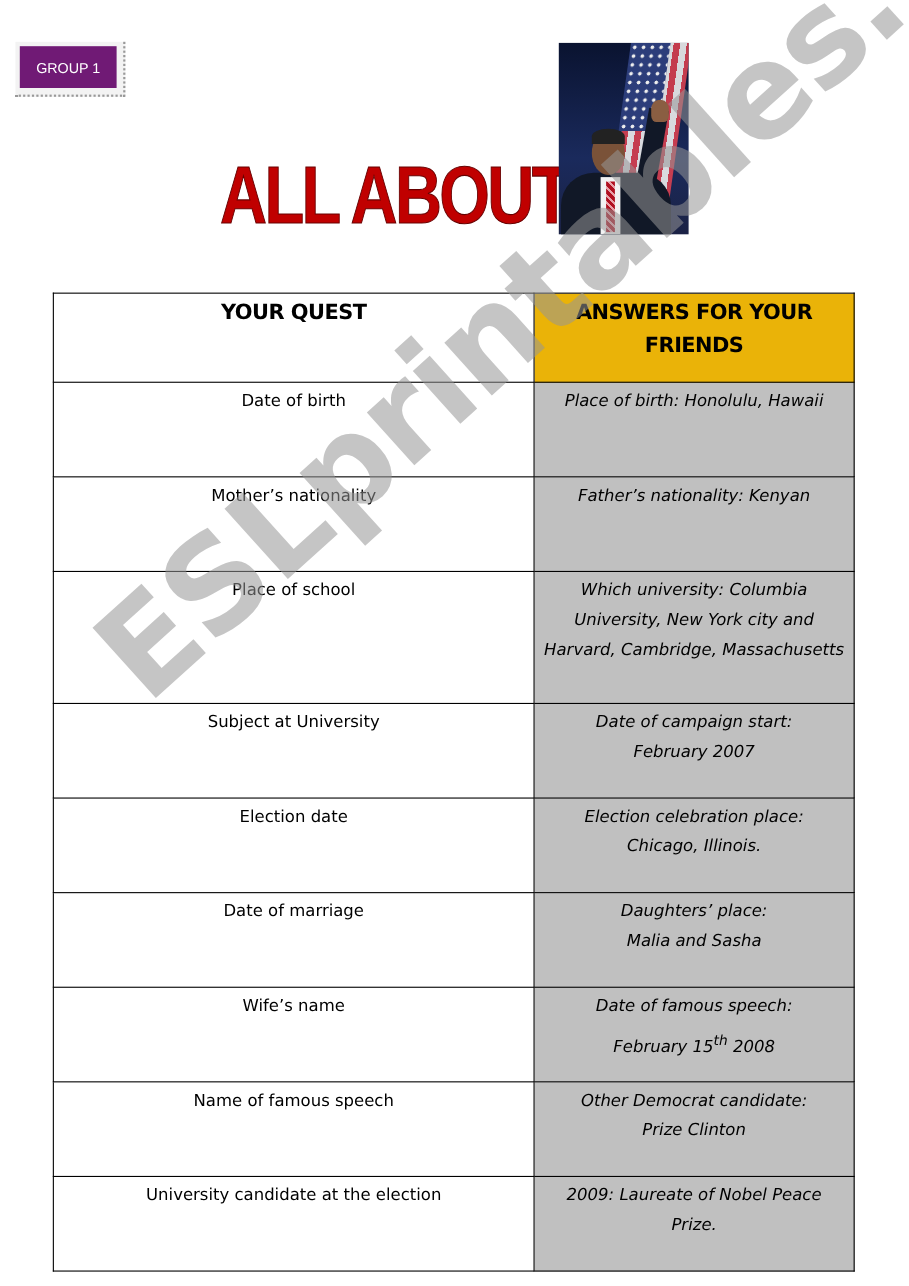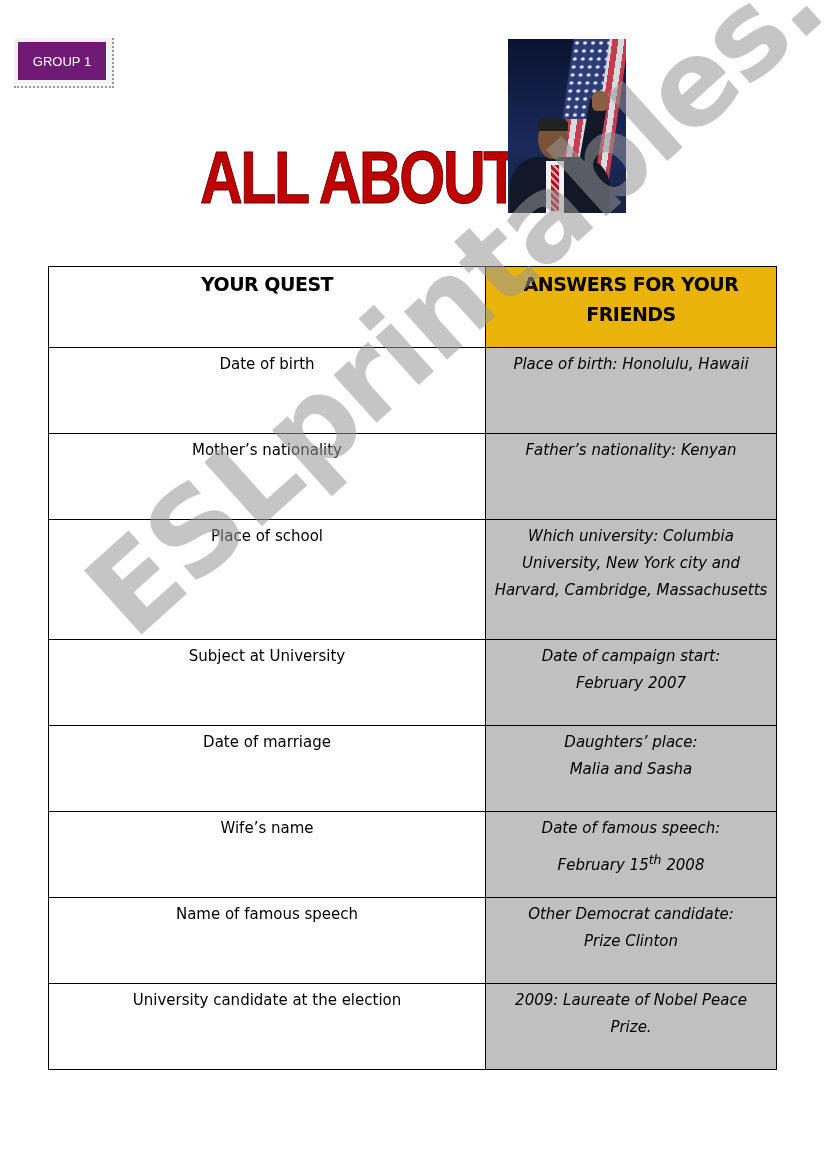--- a/index.html
+++ b/index.html
@@ -90,20 +90,24 @@
   </tr>
   <tr>
     <td style="height:116px">Place of school</td>
     <td class="right"><span class="u">Which university:</span><span> Columbia University, New York city and Harvard, Cambridge, Massachusetts</span></td>
   </tr>
   <tr>
     <td>Subject at University</td>
     <td class="right"><span class="u">Date of campaign start:</span><br><span>February 2007</span></td>
   </tr>
   <tr>
+    <td>Election date</td>
+    <td class="right"><span class="u">Election celebration place:</span><br><span>Chicago, Illinois.</span></td>
+  </tr>
+  <tr>
     <td>Date of marriage</td>
     <td class="right"><span class="u">Daughters’ place:</span><br><span class="u">Malia and Sasha</span></td>
   </tr>
   <tr>
     <td>Wife’s name</td>
     <td class="right"><span class="u">Date of famous speech</span>:<br><span style="line-height:36px"><span>February 15</span><sup>th</sup><span> 2008</span></span></td>
   </tr>
   <tr>
     <td>Name of famous speech</td>
     <td class="right"><span class="u">Other Democrat candidate:</span><br><span>Prize Clinton</span></td>

